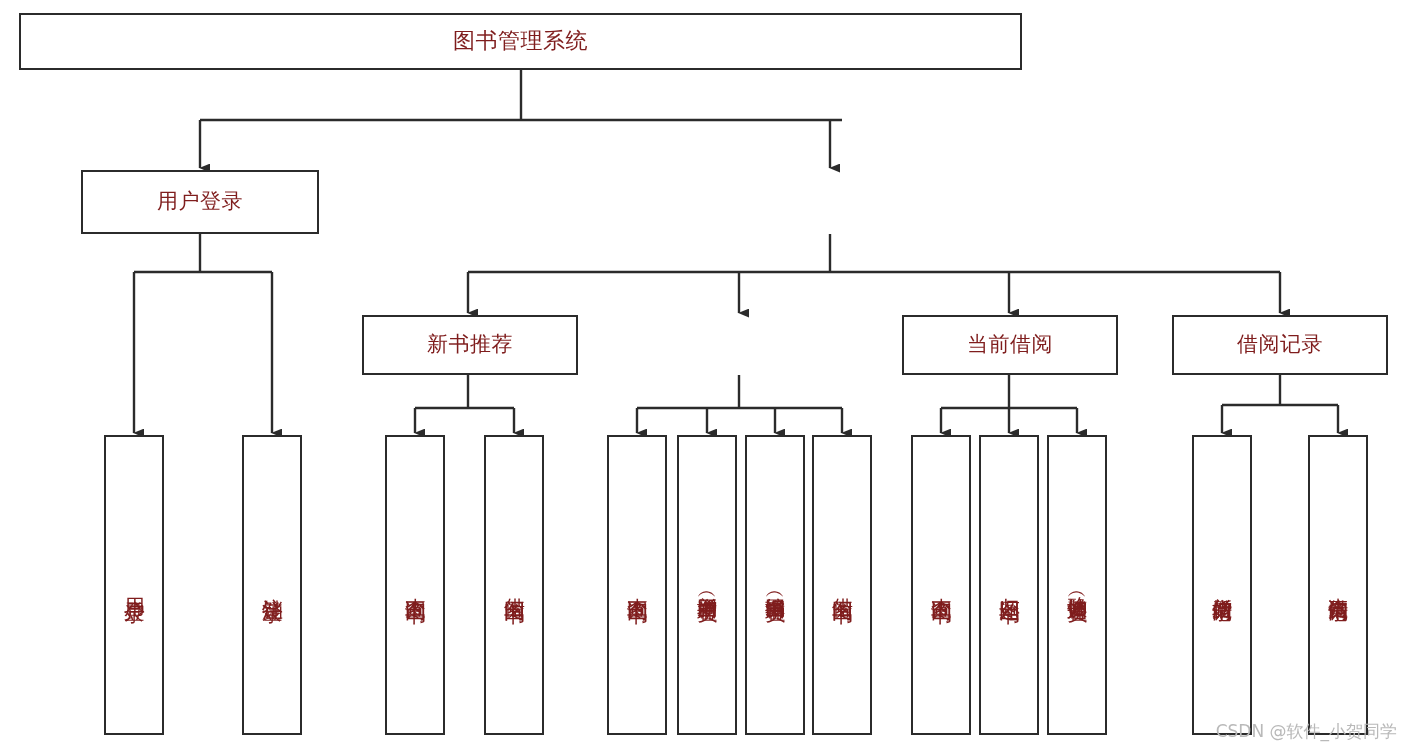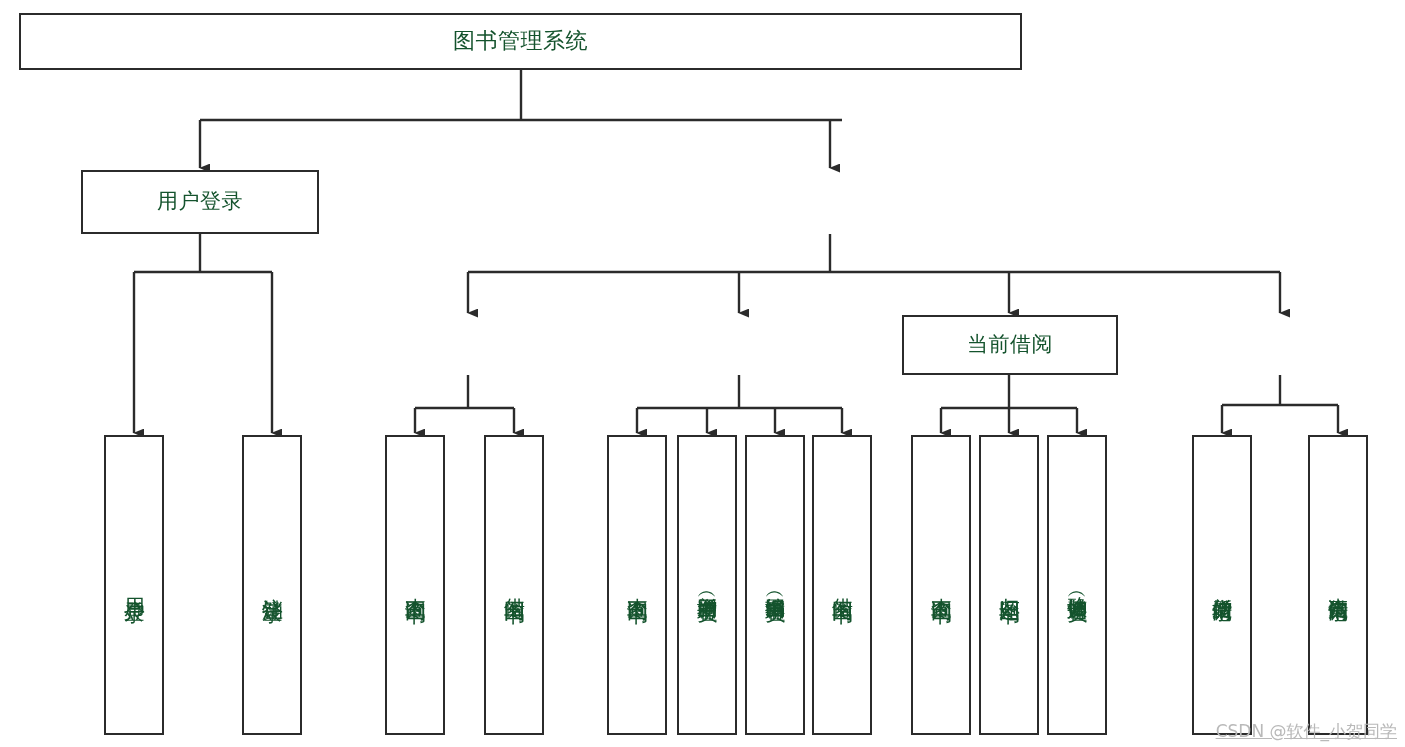--- a/index.html
+++ b/index.html
@@ -27,21 +27,21 @@
     pointer-events: none;
   }
   .node {
     position: absolute;
     box-sizing: border-box;
     background: #ffffff;
     border: 2px solid #2b2b2b;
     display: flex;
     align-items: center;
     justify-content: center;
-    color: #14532d;
+    color: #7f1d1d;
     z-index: 2;
   }
   .node .node-label {
     display: block;
     text-align: center;
     letter-spacing: 0.5px;
   }
   
   .node.h .node-label {
     font-size: 21px;
@@ -71,21 +71,20 @@
   }
   #watermark {
     position: absolute;
     right: 8px;
     bottom: 4px;
     font-size: 17px;
     color: #b9b9b9;
     white-space: nowrap;
     z-index: 5;
     font-family: "DejaVu Sans", "Liberation Sans", sans-serif;
-    text-decoration: underline;
   }
 </style>
 </head>
 <body>
 
 <div id="diagram-root">
 
   <svg id="edge-layer" viewBox="0 0 1405 747" width="1405" height="747">
     <defs>
       <marker id="arrowhead" markerWidth="9" markerHeight="11" refX="4.5" refY="10.2" orient="auto" markerUnits="userSpaceOnUse">
@@ -138,26 +137,32 @@
 
   <div class="node h root" style="left:19px; top:13px; width:1003px; height:57px;">
     <span class="node-label">图书管理系统</span>
   </div>
 
   <div class="node h" style="left:81px; top:170px; width:238px; height:64px;">
     <span class="node-label">用户登录</span>
   </div>
 
 
+  <div class="node h" style="left:362px; top:315px; width:216px; height:60px;">
+    <span class="node-label">新书推荐</span>
+  </div>
 
 
   <div class="node h" style="left:902px; top:315px; width:216px; height:60px;">
     <span class="node-label">当前借阅</span>
   </div>
 
+  <div class="node h" style="left:1172px; top:315px; width:216px; height:60px;">
+    <span class="node-label">借阅记录</span>
+  </div>
 
   <div class="node v" style="left:104px; top:435px; width:60px; height:300px;">
     <span class="node-label">用户登录</span>
   </div>
 
   <div class="node v" style="left:242px; top:435px; width:60px; height:300px;">
     <span class="node-label">注销登录</span>
   </div>
 
   <div class="node v" style="left:385px; top:435px; width:60px; height:300px;">

